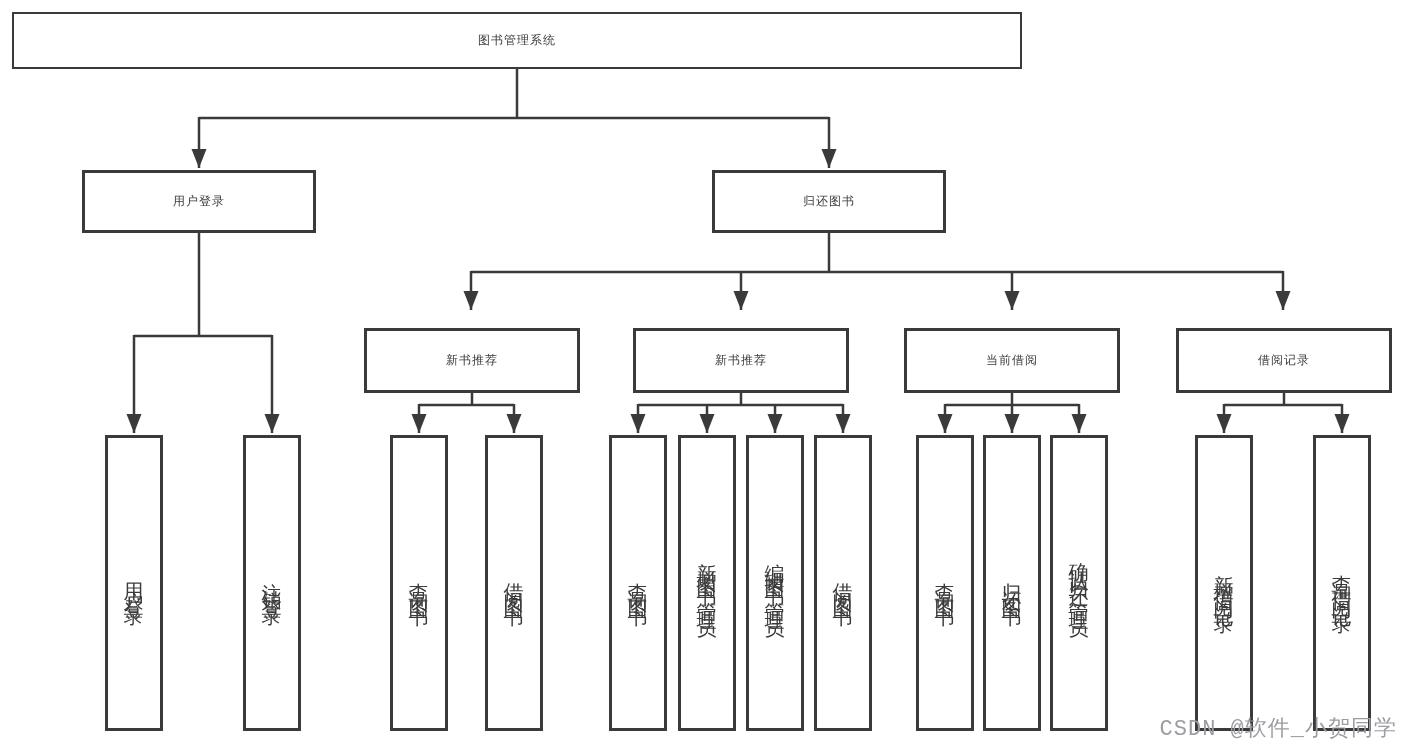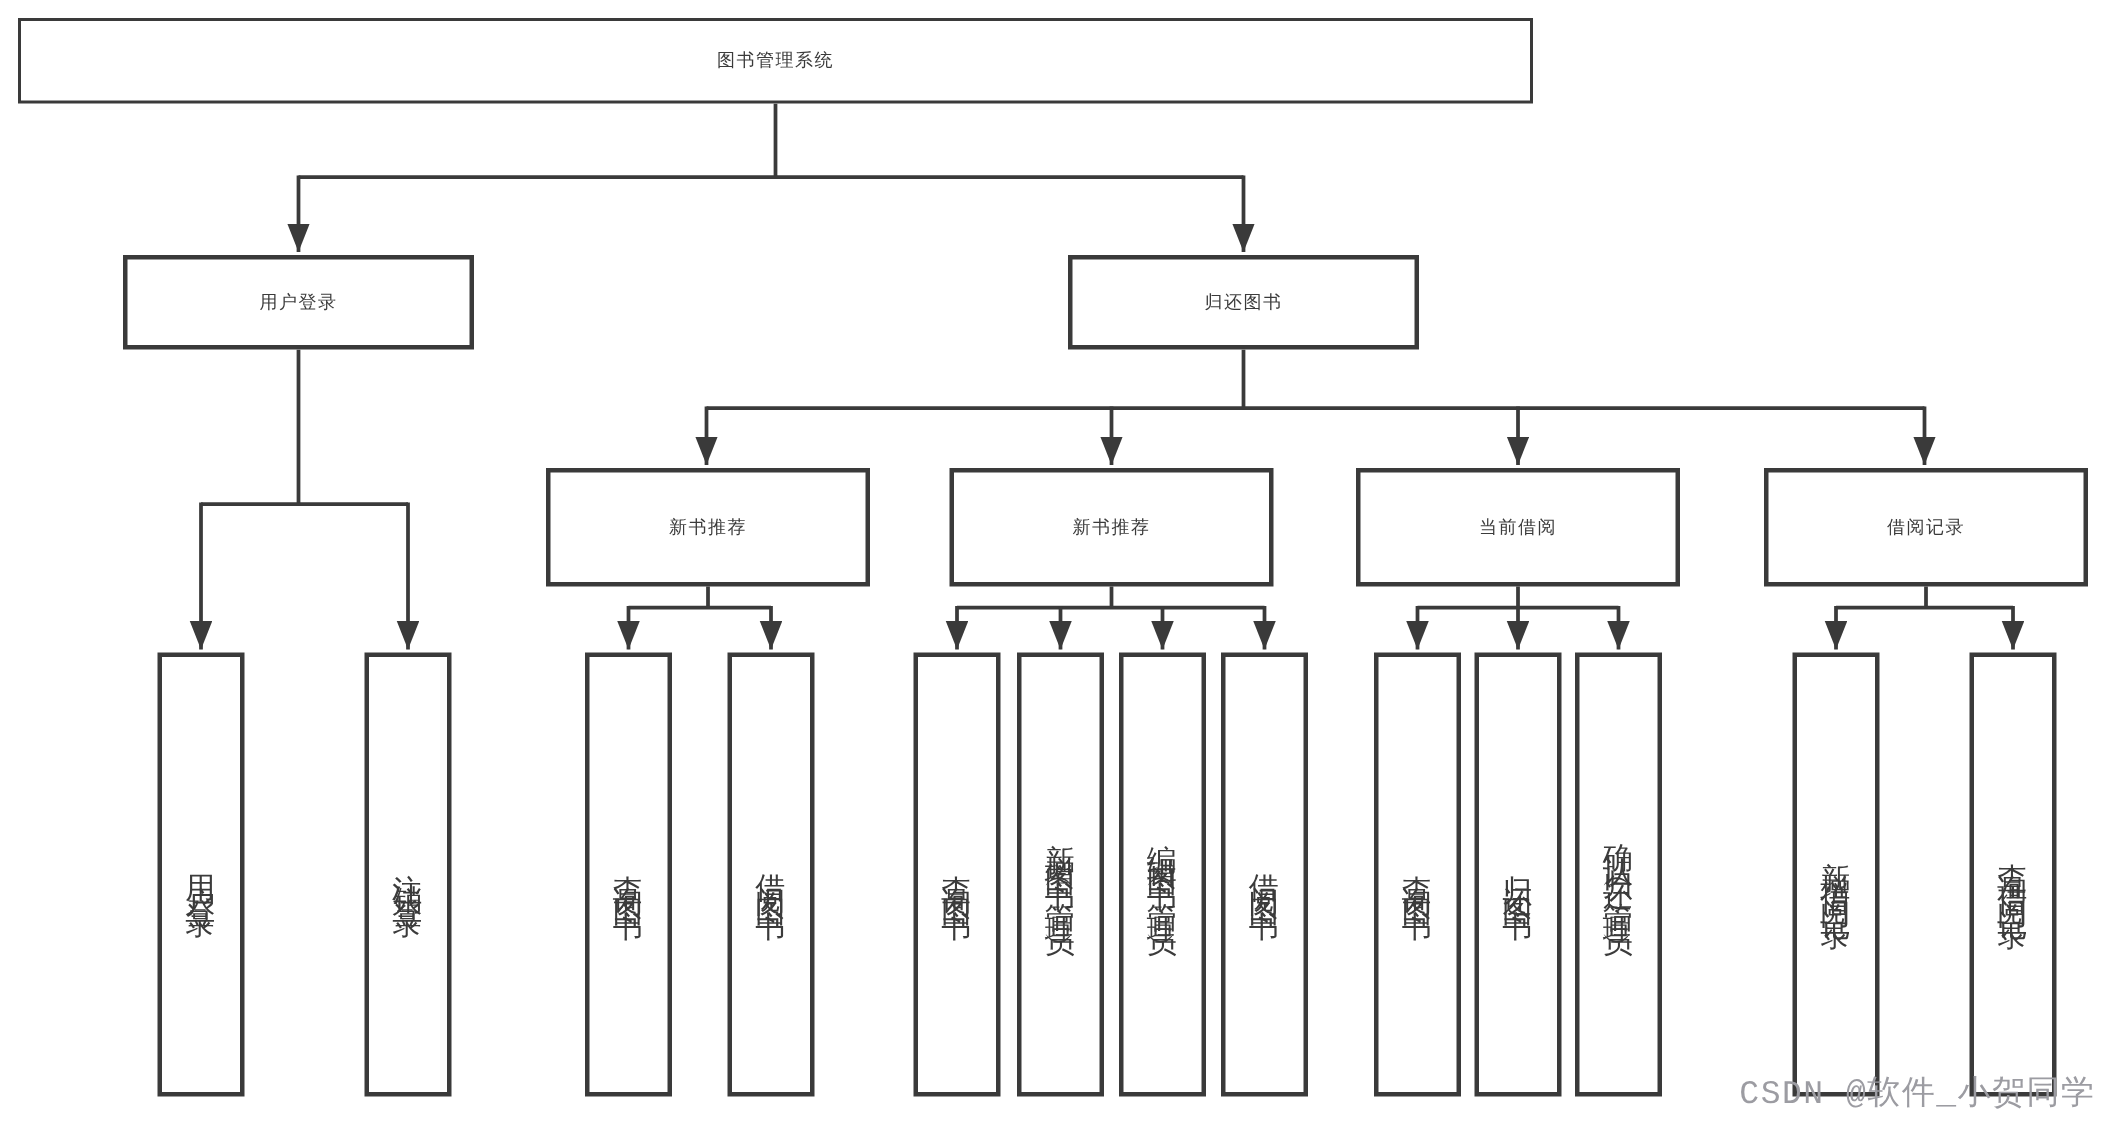--- a/index.html
+++ b/index.html
@@ -29,21 +29,21 @@
   }
   .node span {
     font-size: 12px;
     letter-spacing: 1px;
     white-space: nowrap;
   }
   .root { left: 12px; top: 12px; width: 1010px; height: 57px; border-width: 2px; }
   .lvl2 { top: 170px; width: 234px; height: 63px; }
   .n-user-login { left: 82px; }
   .n-book-mgmt { left: 712px; }
-  .lvl3 { top: 312px; width: 216px; height: 79px; }
+  .lvl3 { top: 328px; width: 216px; height: 65px; }
   .n-recommend { left: 364px; }
   .n-borrowing { left: 633px; }
   .n-current   { left: 904px; }
   .n-records   { left: 1176px; }
   .leaf { top: 435px; width: 58px; height: 296px; }
   .leaf span {
     writing-mode: vertical-rl;
     text-orientation: upright;
     font-size: 20px;
     letter-spacing: 8px;

